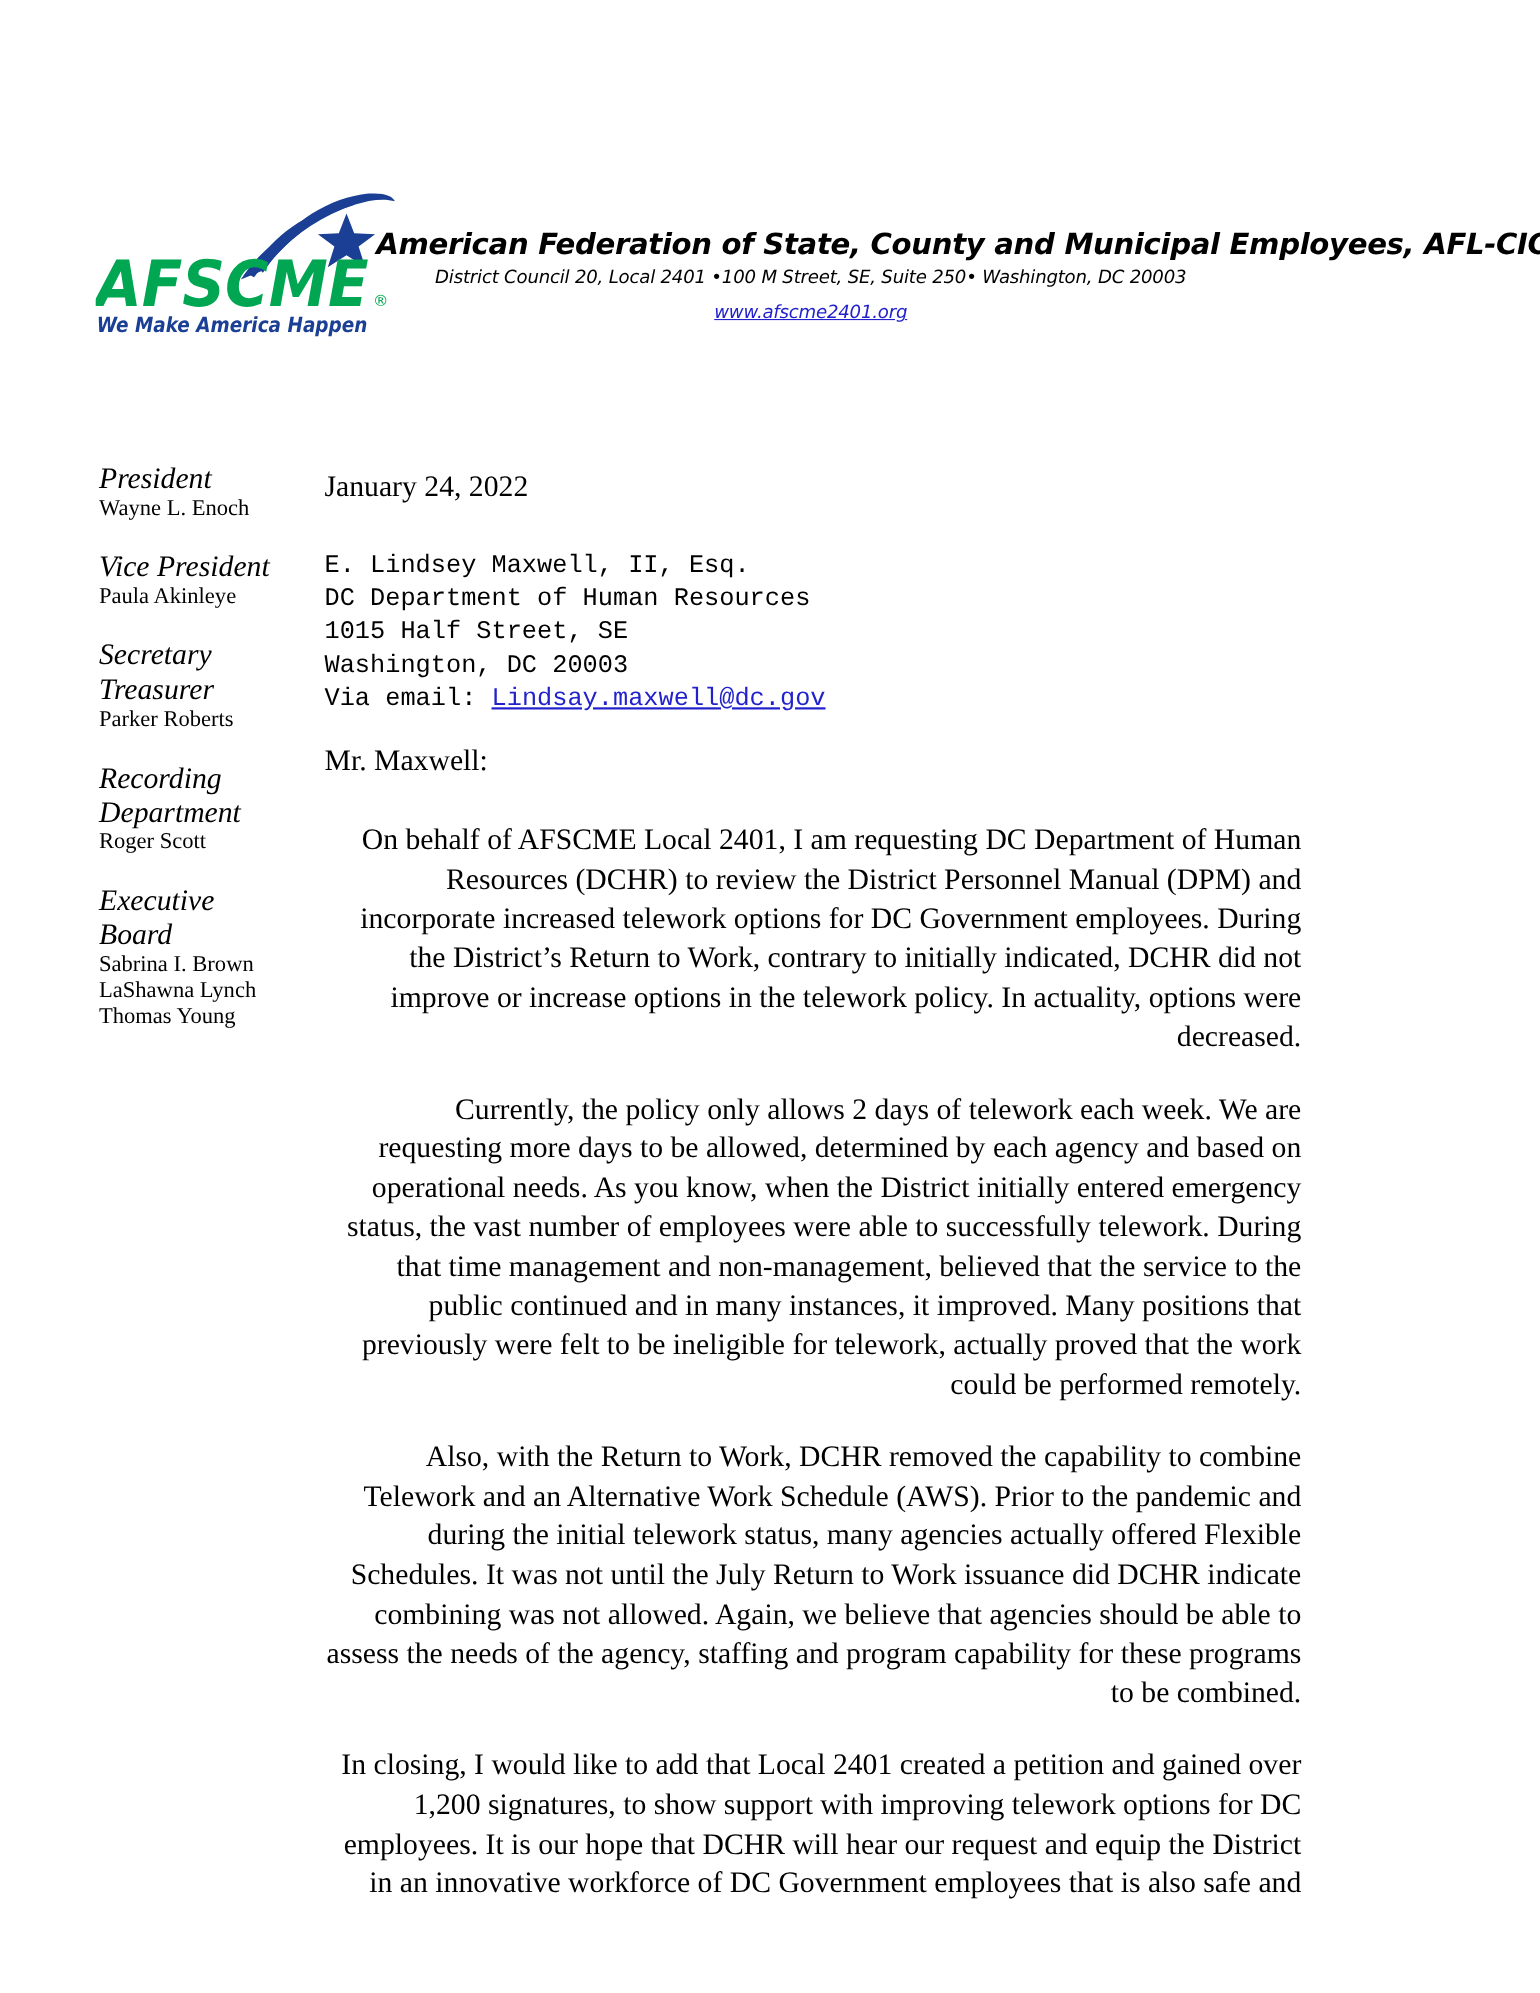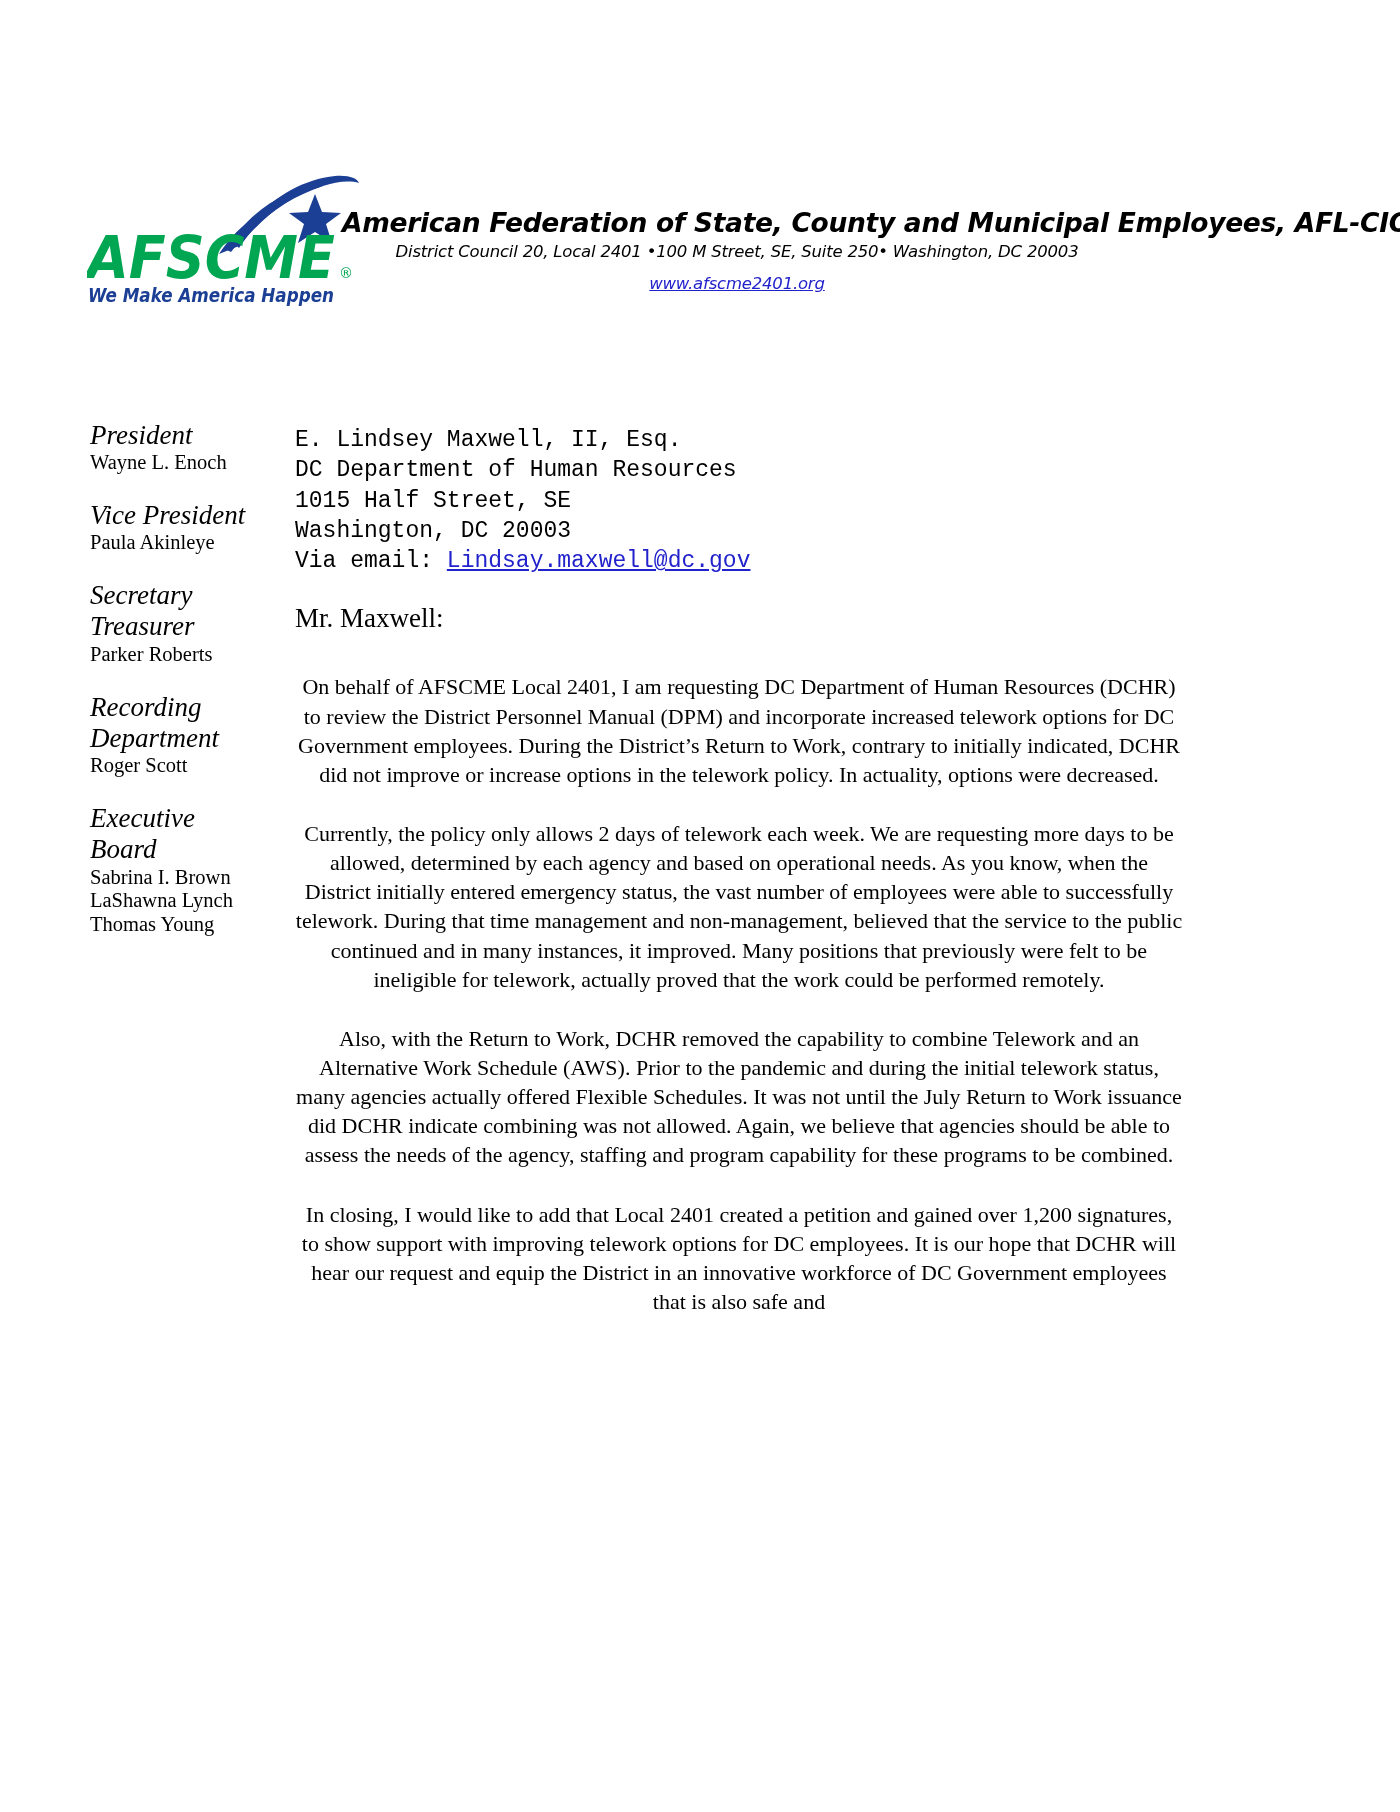--- a/index.html
+++ b/index.html
@@ -138,24 +138,24 @@
     text-decoration: underline;
   }
 
   .salutation {
     font-size: 27px;
     line-height: 1.32;
     margin-bottom: 36px;
   }
 
   .body-para {
-    font-size: 22px;
+    font-size: 27px;
     line-height: 1.325;
     margin-bottom: 30px;
-    text-align: center;
+    text-align: right;
   }
 </style>
 </head>
 <body>
 
 <div class="page">
 
   <div class="letterhead">
 
     <div class="logo-block">
@@ -214,20 +214,21 @@
       <div class="officer-name">Sabrina I. Brown</div>
       <div class="officer-name">LaShawna Lynch</div>
       <div class="officer-name">Thomas Young</div>
     </div>
 
 
   </div>
 
   <div class="letter">
 
+    <div class="letter-date">January 24, 2022</div>
 
     <div class="recipient">
       <div>E. Lindsey Maxwell, II, Esq.</div>
       <div>DC Department of Human Resources</div>
       <div>1015 Half Street, SE</div>
       <div>Washington, DC 20003</div>
       <div><span>Via email: </span><span class="email-link">Lindsay.maxwell@dc.gov</span></div>
     </div>
 
     <div class="salutation">Mr. Maxwell:</div>

